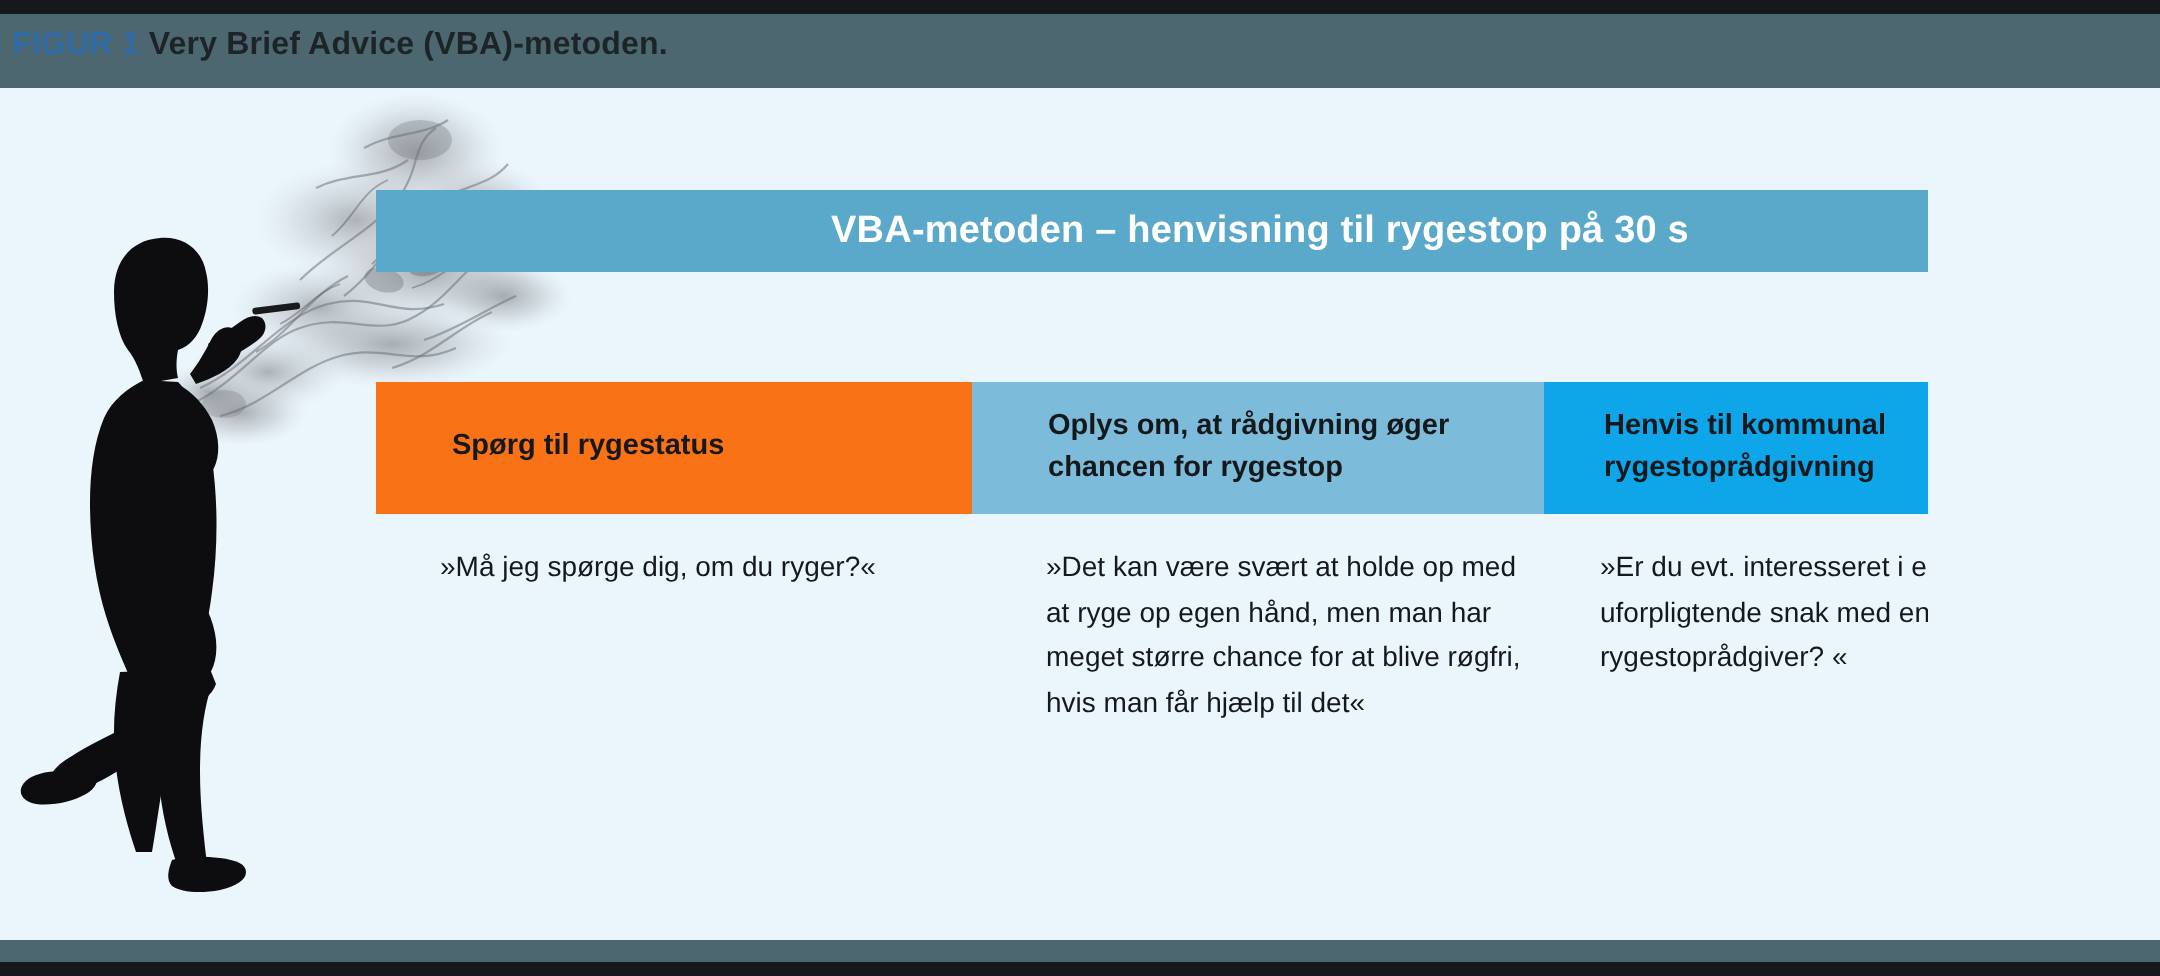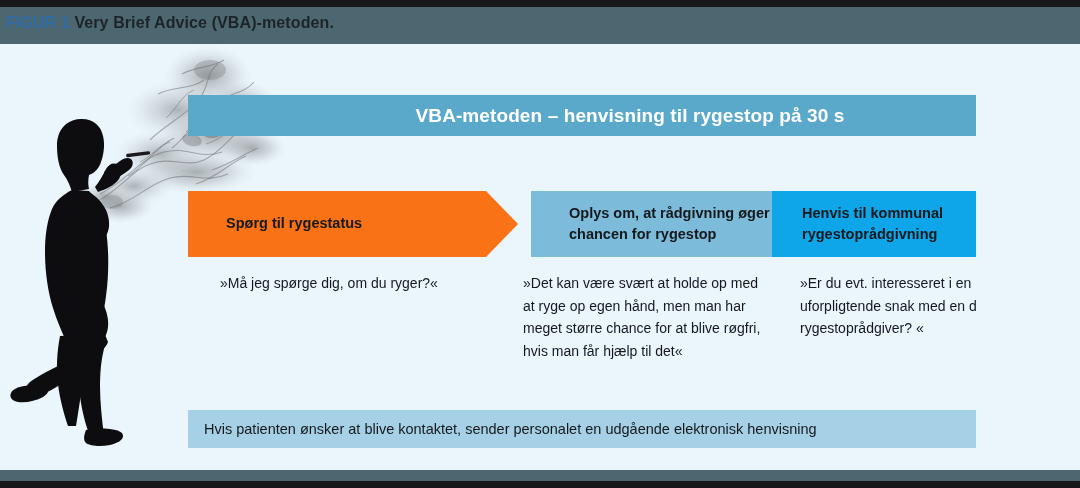--- a/index.html
+++ b/index.html
@@ -55,21 +55,20 @@
     color: #2f6ba8;
     text-align: right;
   }
   
   .canvas {
     position: absolute;
     left: 0; top: 44px;
     width: 964px; height: 426px;
     background: #eaf5fc;
     overflow: hidden;
-    padding-left: 12px;
   }
   
   .artwork {
     position: absolute;
     left: 0; top: 0;
     width: 300px; height: 426px;
     pointer-events: none;
   }
   
   .title-bar {
@@ -104,21 +103,21 @@
   .chev-1 {
     left: 0px; width: 330px;
     background: #f97316;
     clip-path: polygon(0 0, calc(100% - 32px) 0, 100% 50%, calc(100% - 32px) 100%, 0 100%);
     padding-left: 38px; padding-right: 40px;
   }
   .chev-2 {
     left: 298px; width: 318px;
     background: #7cbbd9;
     clip-path: polygon(0 0, calc(100% - 32px) 0, 100% 50%, calc(100% - 32px) 100%, 0 100%);
-    padding-left: 38px; padding-right: 40px; margin-left: 45px;
+    padding-left: 38px; padding-right: 40px;
   }
   .chev-3 {
     left: 584px; width: 302px;
     background: #0ea5e9;
     clip-path: polygon(0 0, calc(100% - 32px) 0, 100% 50%, calc(100% - 32px) 100%, 0 100%);
     padding-left: 30px; padding-right: 40px;
   }
   .chevron-label {
     font-size: 14.5px;
     font-weight: bold;
@@ -336,22 +335,19 @@
         <span class="chevron-label">Henvis til kommunal rygestoprådgivning</span>
       </div>
     </div>
 
     <div class="quotes">
       <div class="quote q-1">»Må jeg spørge dig, om du ryger?«</div>
       <div class="quote q-2"> »Det kan være svært at holde op med at ryge op egen hånd, men man har meget større chance for at blive røgfri, hvis man får hjælp til det«</div>
       <div class="quote q-3"> »Er du evt. interesseret i en uforpligtende snak med en dygtig rygestoprådgiver? «</div>
     </div>
 
-    <div class="footer-bar">
-      <span class="footer-bar-text">Hvis patienten ønsker at blive kontaktet, sender personalet en udgående elektronisk henvisning</span>
-    </div>
 
   </div>
 
   <div class="band-bottom"></div>
   <div class="rule-bottom"></div>
 
 </div>
 
 </body></html>

